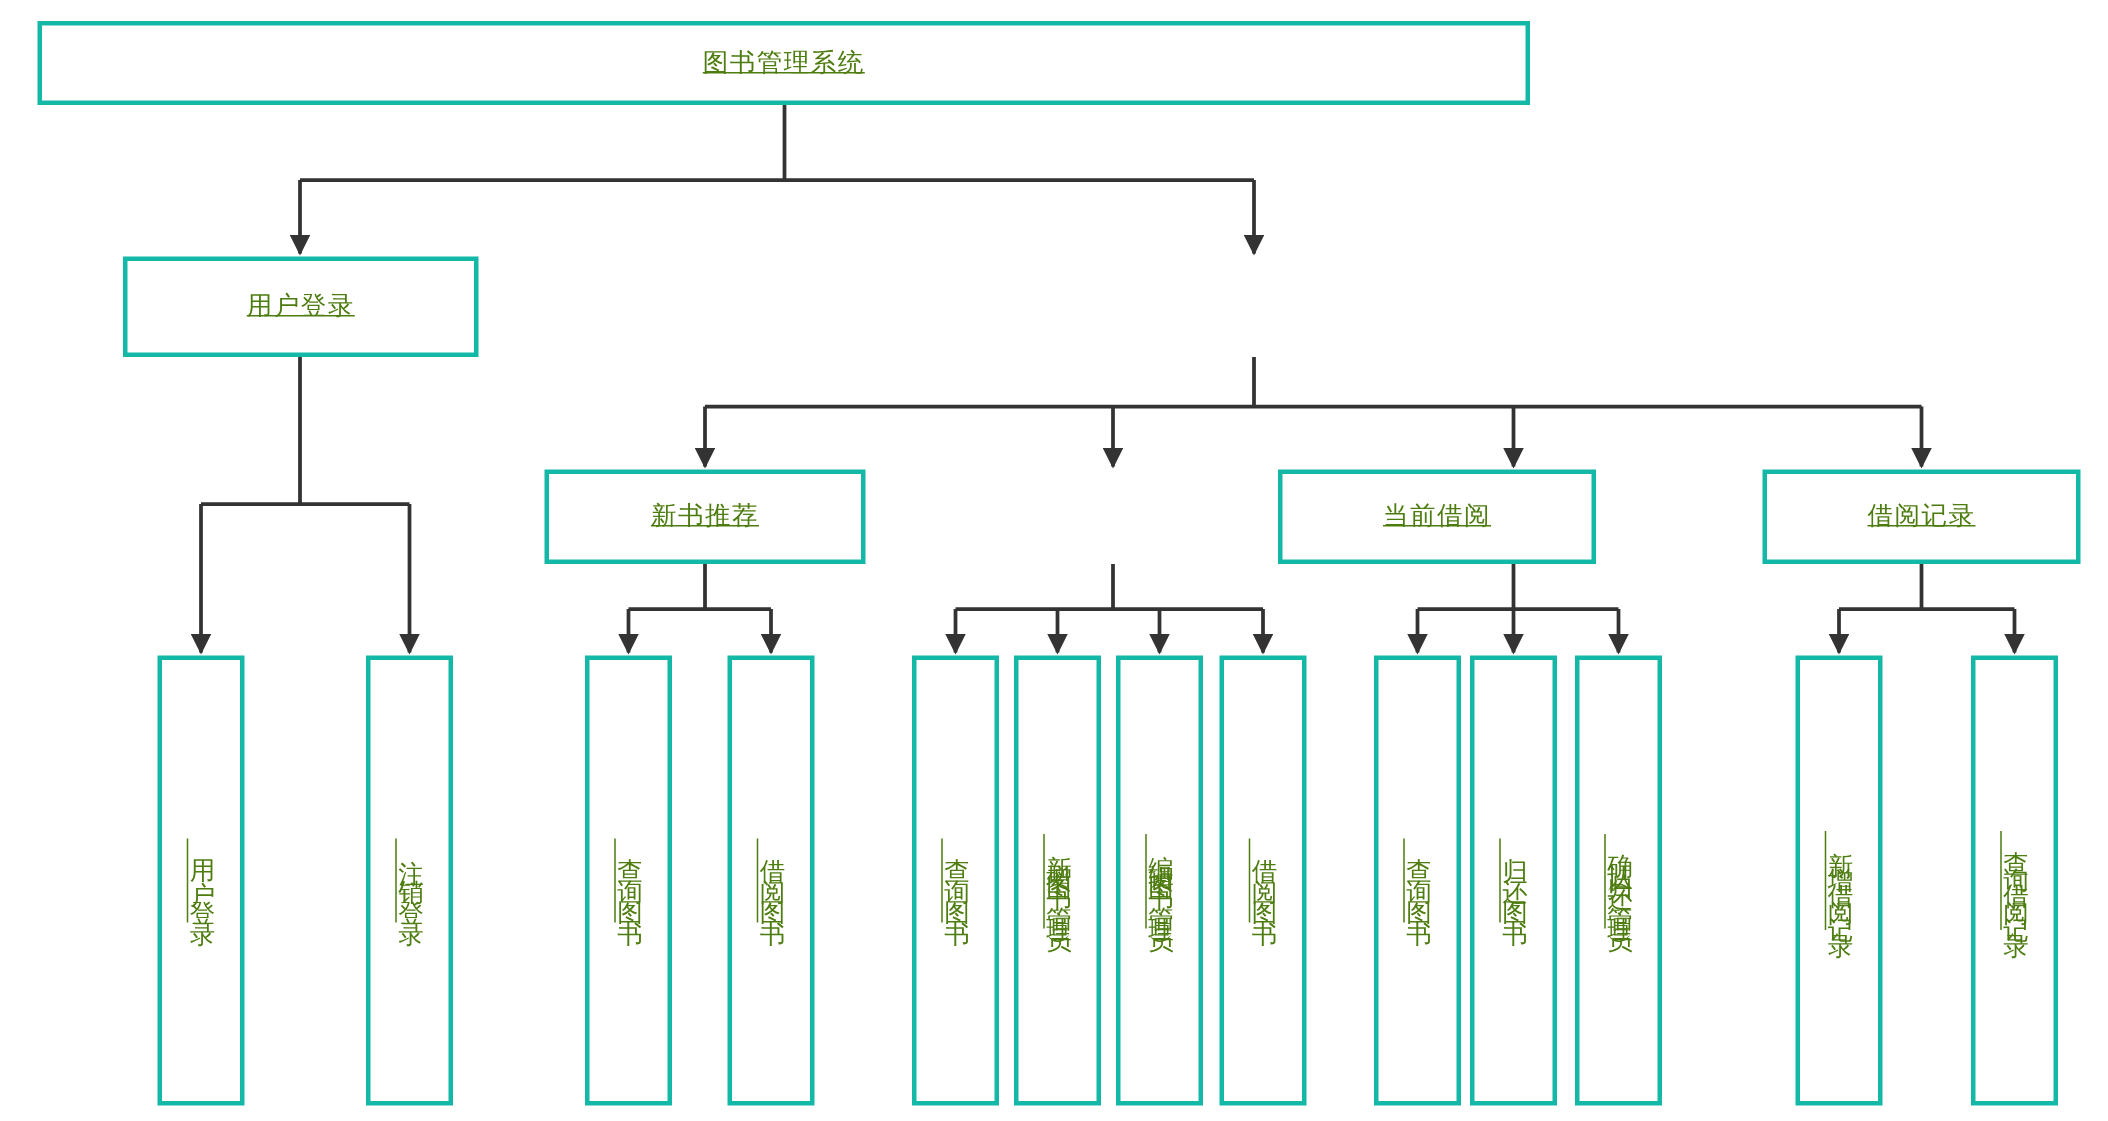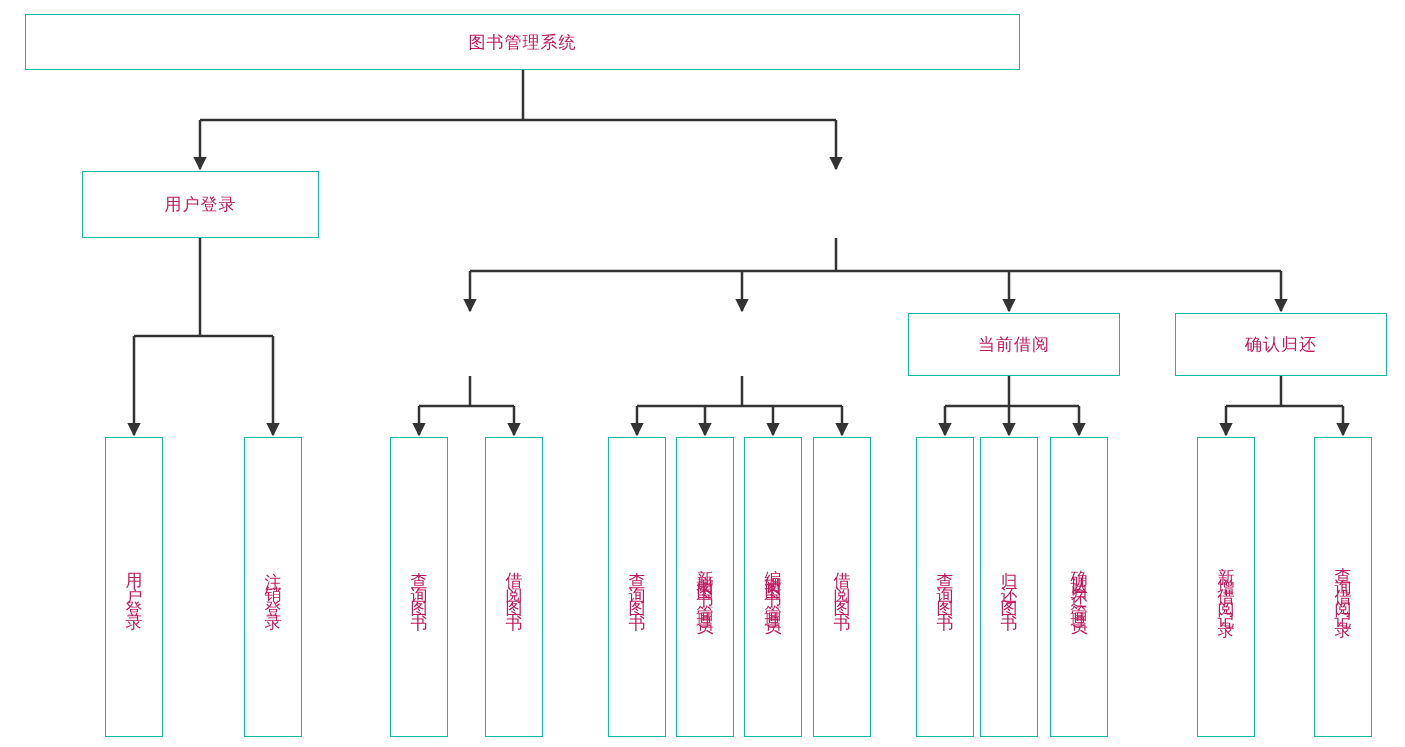--- a/index.html
+++ b/index.html
@@ -3,23 +3,23 @@
 <meta charset="utf-8">
 <style>
   html,body{margin:0;padding:0;background:#ffffff;}
   body{font-family:"DejaVu Sans","Liberation Sans",sans-serif;}
   .stage{
     position:relative;width:1405px;height:747px;background:#ffffff;overflow:hidden;
   }
   .connectors{position:absolute;left:0;top:0;z-index:0;}
   .box{
     position:absolute;box-sizing:border-box;background:#ffffff;
-    border:1px solid #14b8a6;color:#be185d;
+    border:3px solid #14b8a6;color:#4d7c0f;
     display:flex;align-items:center;justify-content:center;
-    font-size:17px;line-height:1;z-index:1;
+    font-size:17px;line-height:1;z-index:1;text-decoration:underline;
   }
   .box.h span{letter-spacing:1px;white-space:nowrap;}
   .box.v{writing-mode:vertical-rl;text-orientation:mixed;}
   .box.v span{letter-spacing:14px;}
   .watermark{
     position:absolute;right:6px;bottom:6px;z-index:2;
     font-size:21px;color:#bfbfbf;letter-spacing:1px;white-space:nowrap;
     text-shadow:0 0 2px #ffffff;
   }
 </style>
@@ -69,25 +69,28 @@
   </svg>
 
   <div class="box h" style="left:25px;top:14px;width:995px;height:56px;">
     <span>图书管理系统</span>
   </div>
 
   <div class="box h" style="left:82px;top:171px;width:237px;height:67px;">
     <span>用户登录</span>
   </div>
 
-  <div class="box h" style="left:908px;top:313px;width:212px;height:63px;text-align:center;">
+  <div class="box h" style="left:363px;top:313px;width:214px;height:63px;">
+    <span>新书推荐</span>
+  </div>
+  <div class="box h" style="left:852px;top:313px;width:212px;height:63px;text-align:center;">
     <span>当前借阅</span>
   </div>
   <div class="box h" style="left:1175px;top:313px;width:212px;height:63px;">
-    <span>确认归还</span>
+    <span>借阅记录</span>
   </div>
 
   <div class="box v" style="left:105px;top:437px;width:58px;height:300px;">
     <span>用户登录</span>
   </div>
   <div class="box v" style="left:244px;top:437px;width:58px;height:300px;">
     <span>注销登录</span>
   </div>
 
   <div class="box v" style="left:390px;top:437px;width:58px;height:300px;">

